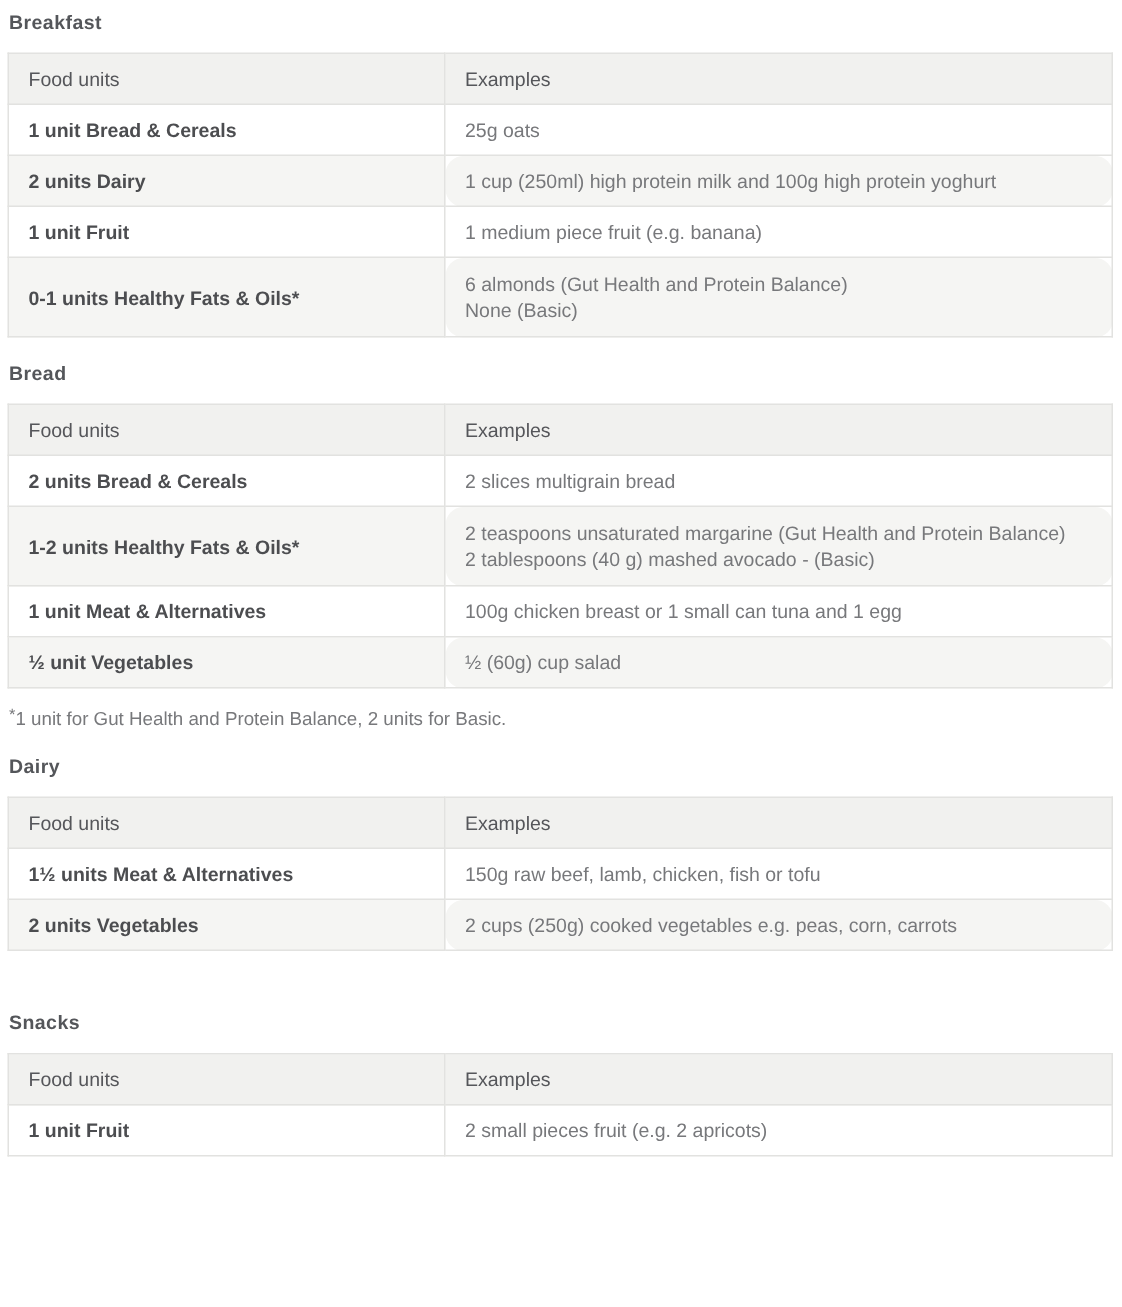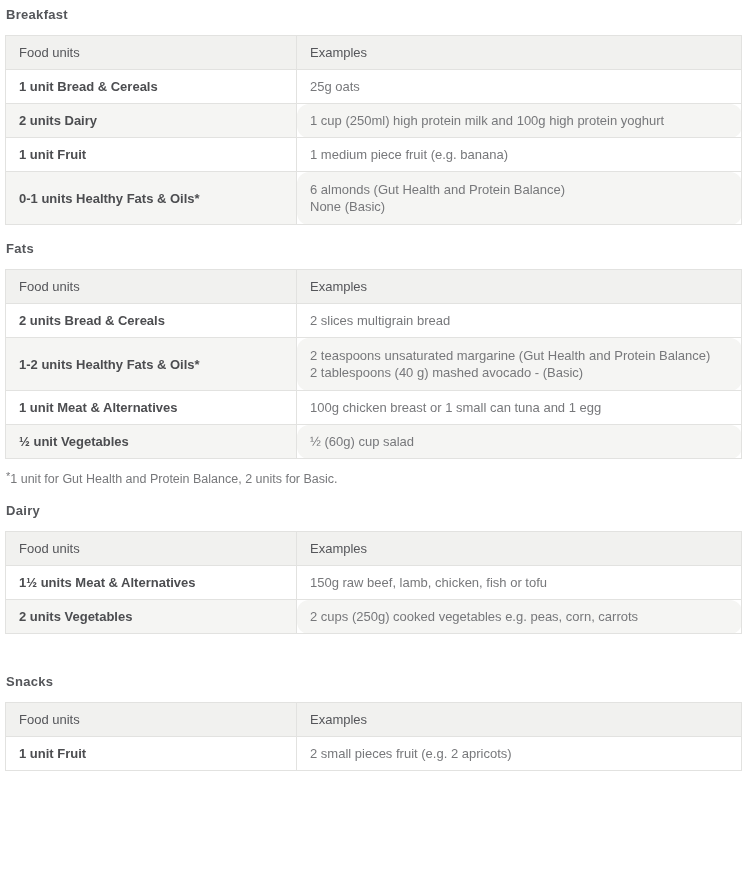--- a/index.html
+++ b/index.html
@@ -117,21 +117,21 @@
           <td class="examples-cell">
             <div class="example-line">6 almonds (Gut Health and Protein Balance)</div>
             <div class="example-line">None (Basic)</div>
           </td>
         </tr>
       </tbody>
     </table>
   </div>
 
   <div class="section">
-    <h2 class="section-title">Fats</h2>
+    <h2 class="section-title">Bread</h2>
     <table class="meal-table">
       <colgroup>
           <col style="width:291px">
           <col>
         </colgroup>
       <thead>
         <tr>
           <th>Food units</th>
           <th>Examples</th>
         </tr>

